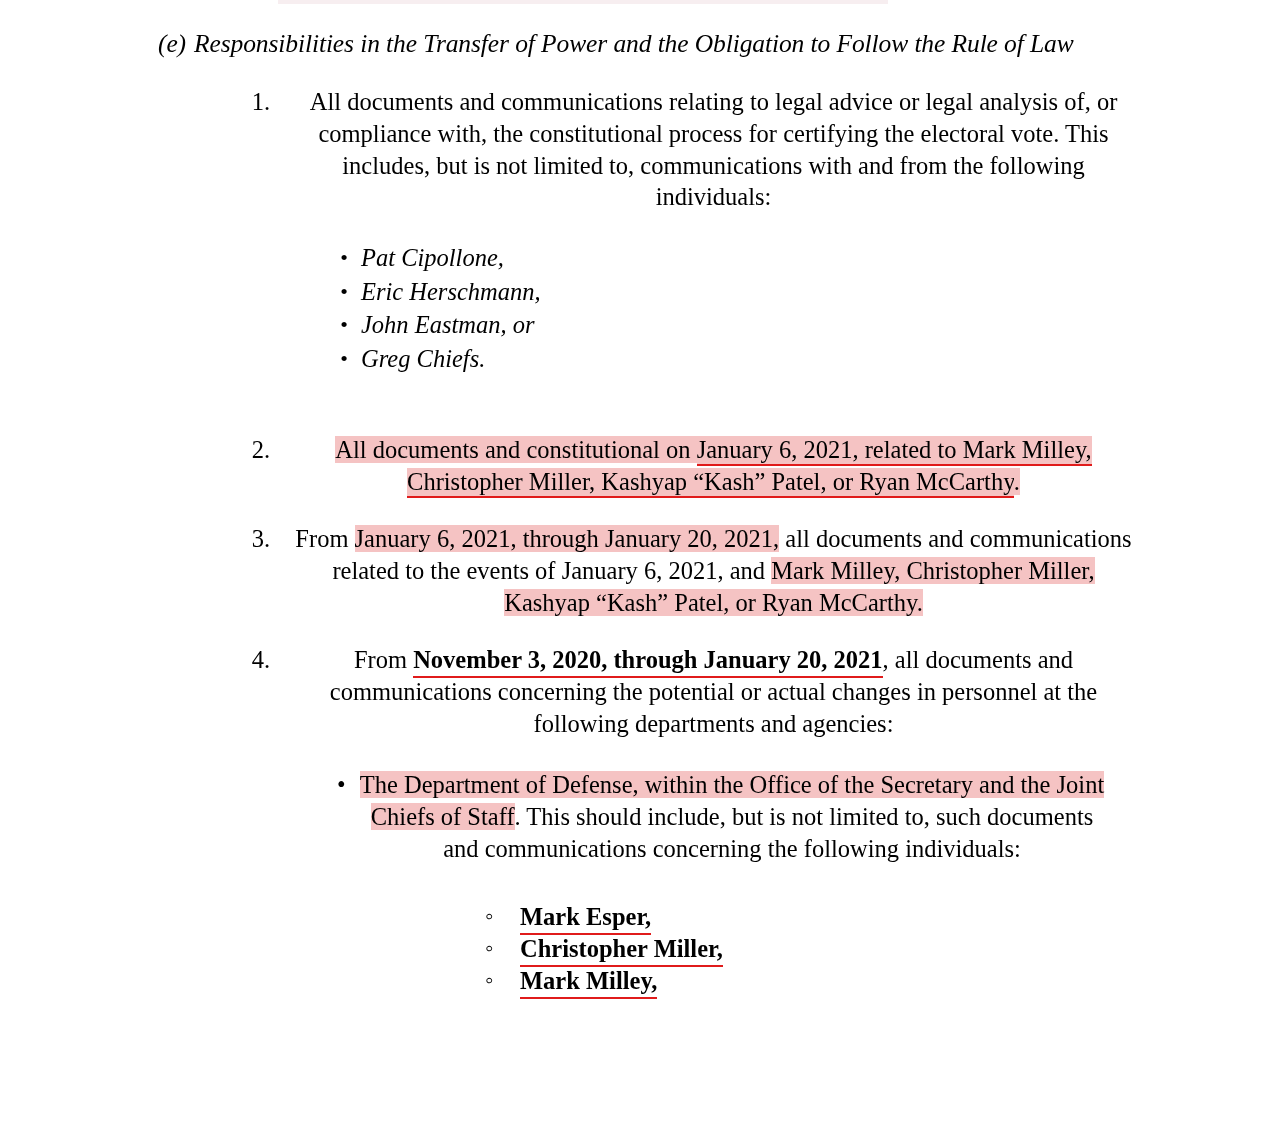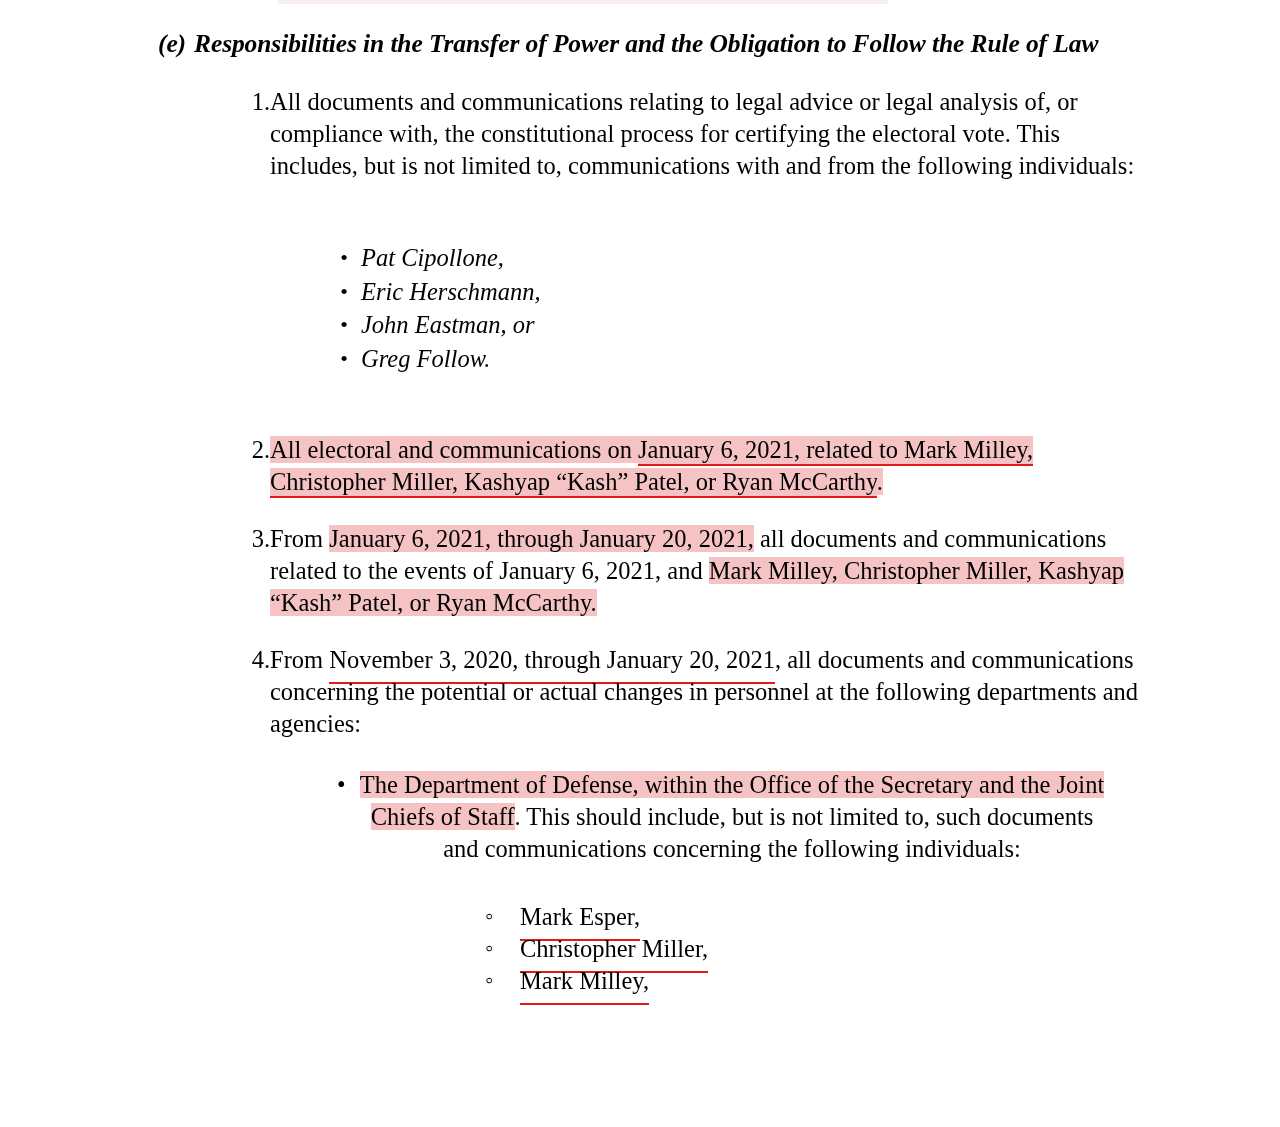--- a/index.html
+++ b/index.html
@@ -32,43 +32,44 @@
     top: 0;
     width: 1280px;
   }
 
   .heading {
     position: absolute;
     left: 158px;
     top: 28px;
     width: 980px;
     font-style: italic;
-    font-weight: bold;
+    font-weight: normal;
     font-size: 25.5px;
     line-height: 1.25;
     letter-spacing: -0.1px;
   }
   .heading .marker { margin-right: 8px; }
 
   
   .num-item {
     position: absolute;
     font-size: 24.5px;
     line-height: 31.8px;
   }
   .num-item .num {
     position: absolute;
     left: 0;
     top: 0;
     width: 30px;
     text-align: right;
   }
   .num-item .body {
-    margin-left: 30px;
+    margin-left: 47px;
     display: block;
+    text-align: center;
   }
 
   #item1 { left: 240px; top: 86px; width: 900px; }
   #item2 { left: 240px; top: 434px; width: 900px; }
   #item3 { left: 240px; top: 523px; width: 900px; }
   #item4 { left: 240px; top: 644px; width: 900px; }
 
   
   .bullet-list {
     position: absolute;
@@ -135,21 +136,22 @@
   
   .hl {
     background-color: #f5c3c3;
   }
   .ul {
     border-bottom: 2.5px solid #e01b1b;
     padding-bottom: 1px;
   }
   .ul-only {
     border-bottom: 2.5px solid #e01b1b;
-    padding-bottom: 9px;
+    padding-bottom: 3px;
+    font-weight: bold;
   }
 </style>
 </head>
 <body>
 
 <div class="top-residue"></div>
 
 <div class="page">
 
   <div class="heading">
@@ -158,26 +160,26 @@
 
   <div class="num-item" id="item1">
     <span class="num">1.</span>
     <span class="body">All documents and communications relating to legal advice or legal analysis of, or compliance with, the constitutional process for certifying the electoral vote. This includes, but is not limited to, communications with and from the following individuals:</span>
   </div>
 
   <ul class="bullet-list" id="names-list">
     <li>Pat Cipollone,</li>
     <li>Eric Herschmann,</li>
     <li>John Eastman, or</li>
-    <li>Greg Follow.</li>
+    <li>Greg Chiefs.</li>
   </ul>
 
   <div class="num-item" id="item2">
     <span class="num">2.</span>
-    <span class="body"><span class="hl">All electoral and communications on </span><span class="hl ul">January 6, 2021, related to Mark Milley, Christopher Miller, Kashyap “Kash” Patel, or Ryan McCarthy</span><span class="hl">.</span></span>
+    <span class="body"><span class="hl">All documents and constitutional on </span><span class="hl ul">January 6, 2021, related to Mark Milley, Christopher Miller, Kashyap “Kash” Patel, or Ryan McCarthy</span><span class="hl">.</span></span>
   </div>
 
   <div class="num-item" id="item3">
     <span class="num">3.</span>
     <span class="body"><span>From </span><span class="hl">January 6, 2021, through January 20, 2021,</span><span> all documents and communications related to the events of January 6, 2021, and </span><span class="hl">Mark Milley, Christopher Miller, Kashyap “Kash” Patel, or Ryan McCarthy.</span></span>
   </div>
 
   <div class="num-item" id="item4">
     <span class="num">4.</span>
     <span class="body"><span>From </span><span class="ul-only">November 3, 2020, through January 20, 2021</span><span>, all documents and communications concerning the potential or actual changes in personnel at the following departments and agencies:</span></span>

